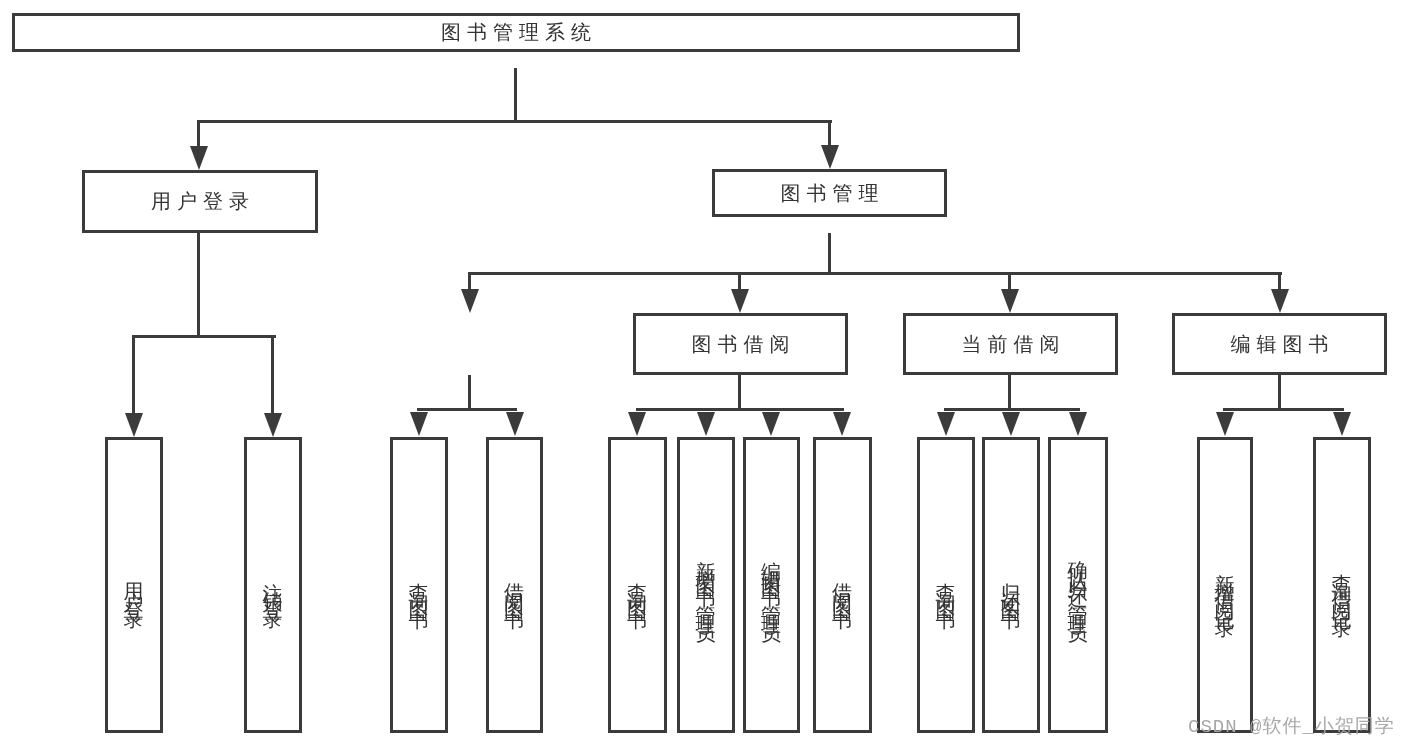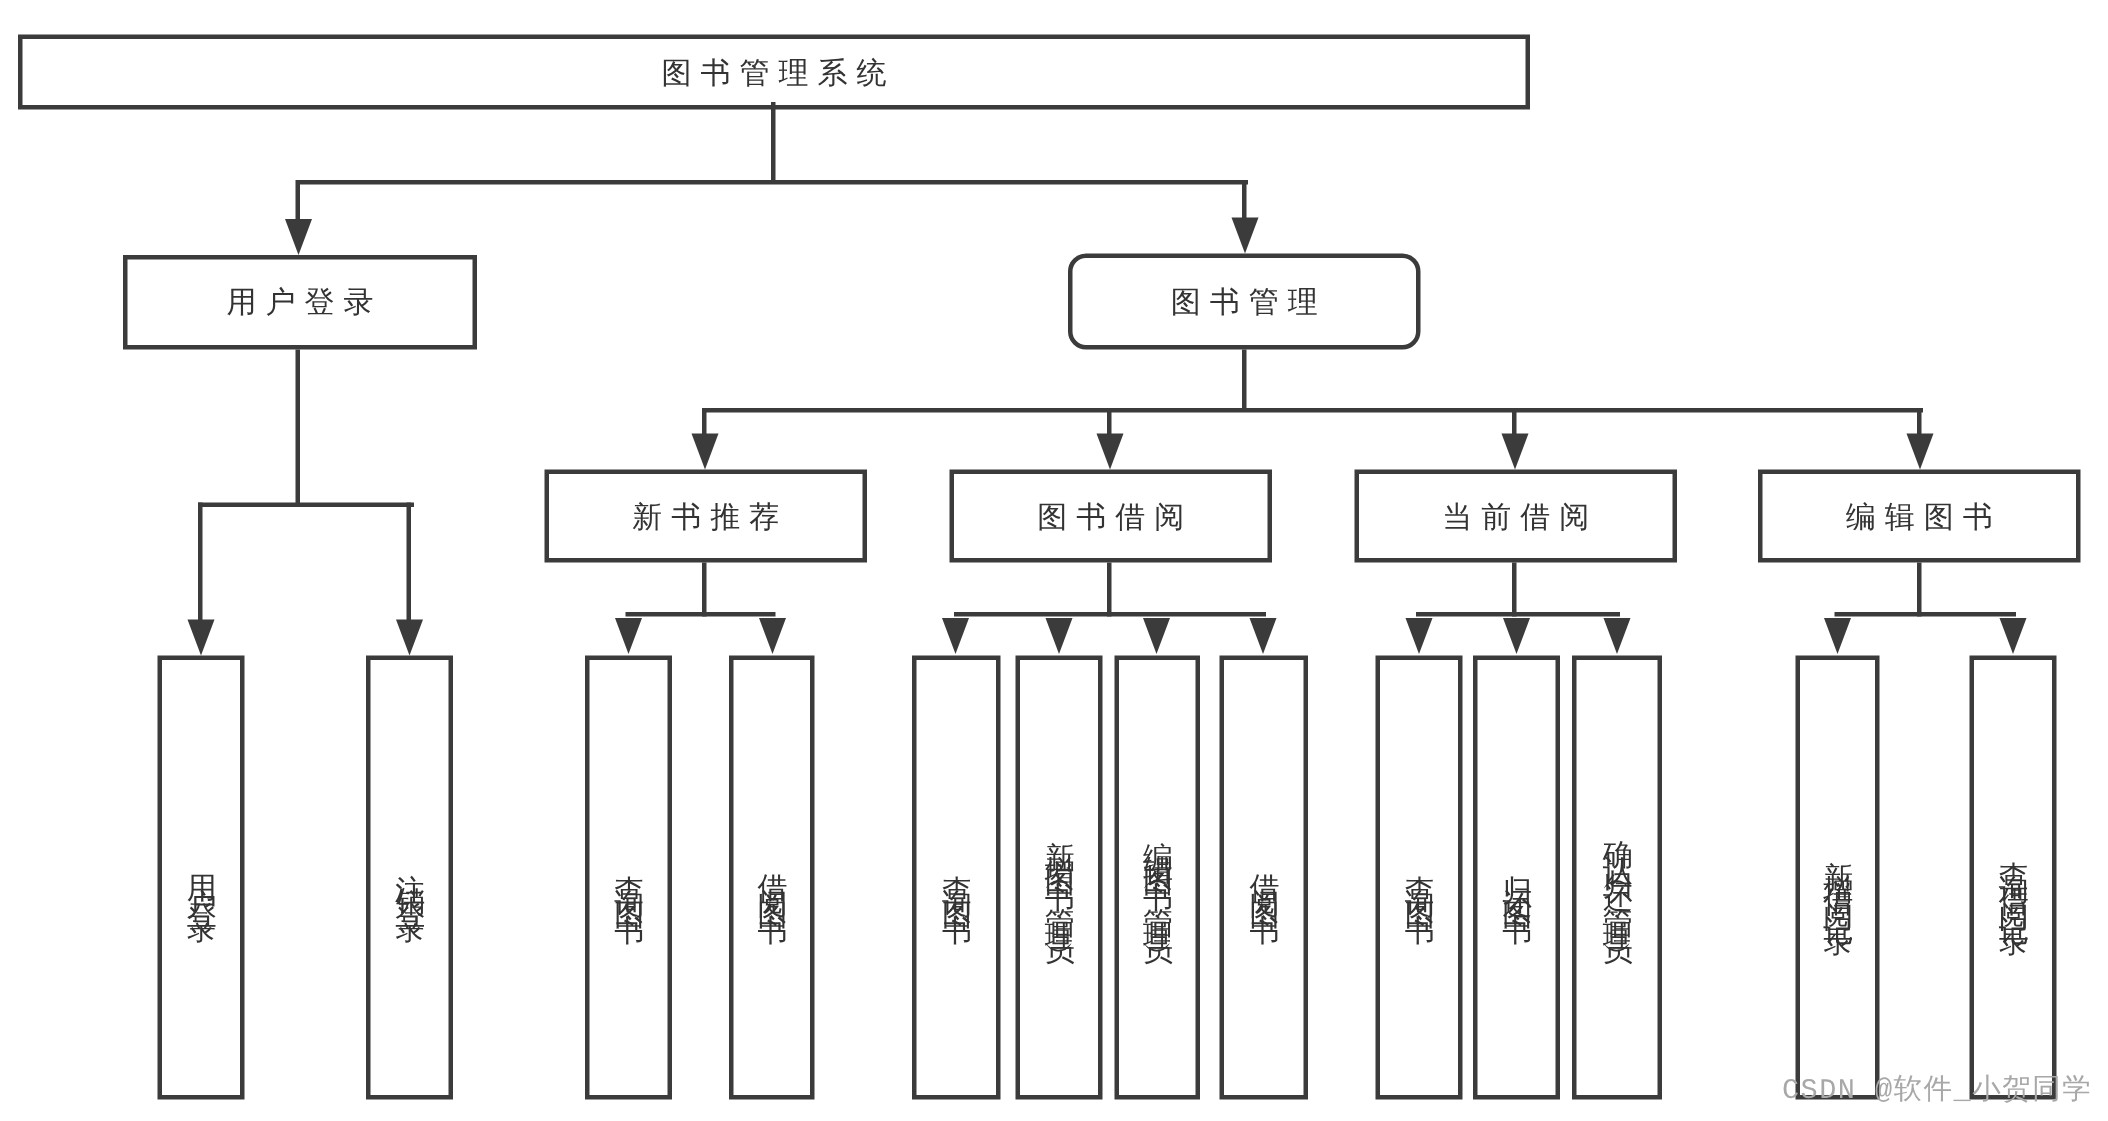--- a/index.html
+++ b/index.html
@@ -58,27 +58,26 @@
     letter-spacing:1px;
     white-space:nowrap;
     font-family:Liberation Mono, monospace;
   }
 </style>
 </head>
 <body>
 
 <div class="canvas">
 
-  <div class="box" style="left:12px;top:23px;width:1008px;height:50px;">图书管理系统</div>
+  <div class="box" style="left:12px;top:13px;width:1008px;height:39px;">图书管理系统</div>
 
   <div class="box" style="left:82px;top:170px;width:236px;height:63px;">用户登录</div>
 
-  <div class="box" style="left:712px;top:169px;width:235px;height:64px;border-radius:12px;">图书管理</div>
+  <div class="box" style="left:712px;top:169px;width:235px;height:48px;">图书管理</div>
 
-  <div class="box" style="left:363px;top:313px;width:215px;height:62px;">新书推荐</div>
 
   <div class="box" style="left:903px;top:313px;width:215px;height:62px;">当前借阅</div>
 
   <div class="box" style="left:633px;top:313px;width:215px;height:62px;">图书借阅</div>
 
   <div class="box" style="left:1172px;top:313px;width:215px;height:62px;">编辑图书</div>
 
   <div class="vbox" style="left:105px;top:437px;width:58px;height:296px;">
     <span class="vt">用户登录</span>
   </div>

